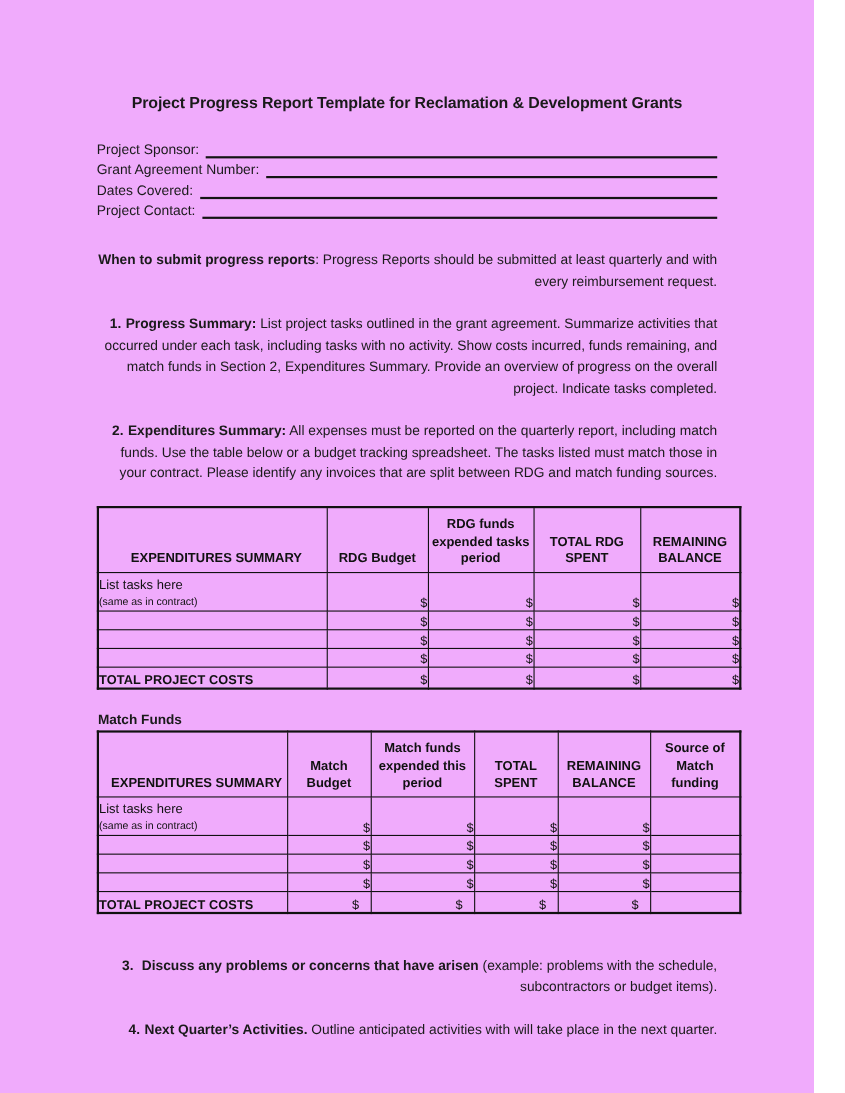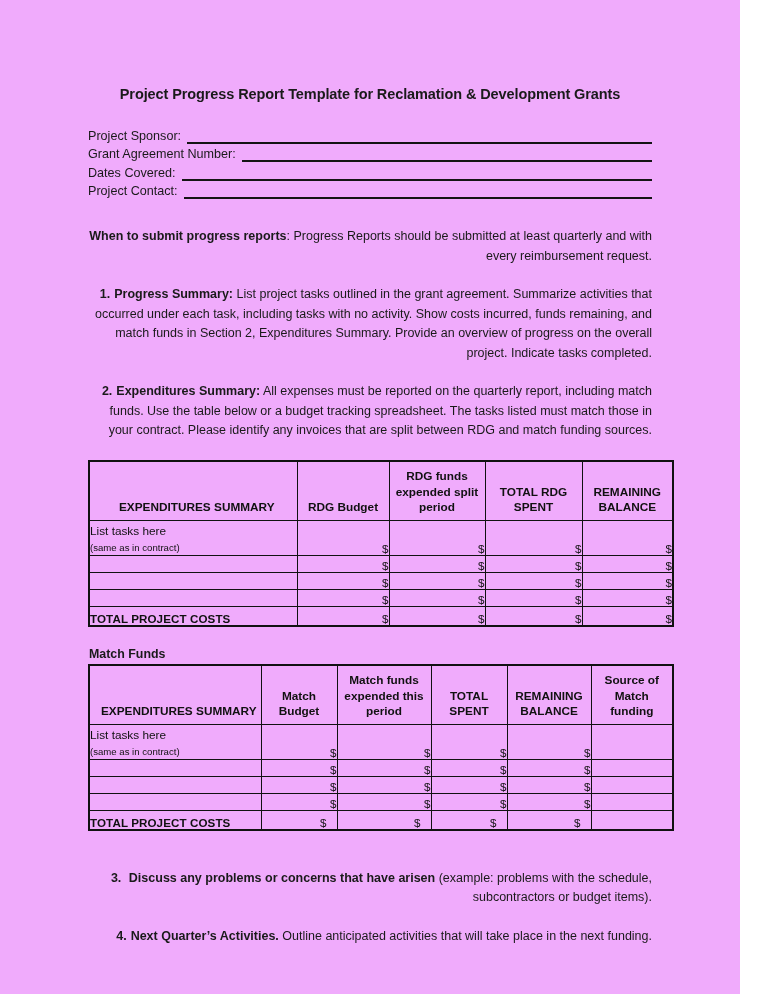--- a/index.html
+++ b/index.html
@@ -199,21 +199,21 @@
         <col style="width:208px">
         <col style="width:92px">
         <col style="width:96px">
         <col style="width:97px">
         <col style="width:91px">
       </colgroup>
       <thead>
         <tr>
           <th class="hdr-left">EXPENDITURES SUMMARY</th>
           <th class="hdr">RDG Budget</th>
-          <th class="hdr">RDG funds expended split period</th>
+          <th class="hdr">RDG funds expended tasks period</th>
           <th class="hdr">TOTAL RDG SPENT</th>
           <th class="hdr">REMAINING BALANCE</th>
         </tr>
       </thead>
       <tbody>
         <tr>
           <td class="task-cell">
             <span class="t1">List tasks here</span>
             <span class="t2">(same as in contract)</span>
           </td>
@@ -319,16 +319,16 @@
           <td class="total-money match-total">$</td>
           <td class="blank-cell"></td>
         </tr>
       </tbody>
     </table>
   </div>
 
   <div class="lower-sections">
     <p class="para"><span class="num">3.</span>&nbsp;<b>Discuss any problems or concerns that have arisen</b><span> (example: problems with the schedule, subcontractors or budget items).</span></p>
 
-    <p class="para"><span class="num">4.</span><b>Next Quarter’s Activities.</b><span> Outline anticipated activities that will take place in the next funding.</span></p>
+    <p class="para"><span class="num">4.</span><b>Next Quarter’s Activities.</b><span> Outline anticipated activities with will take place in the next quarter.</span></p>
   </div>
 
 </div>
 
 </body></html>

